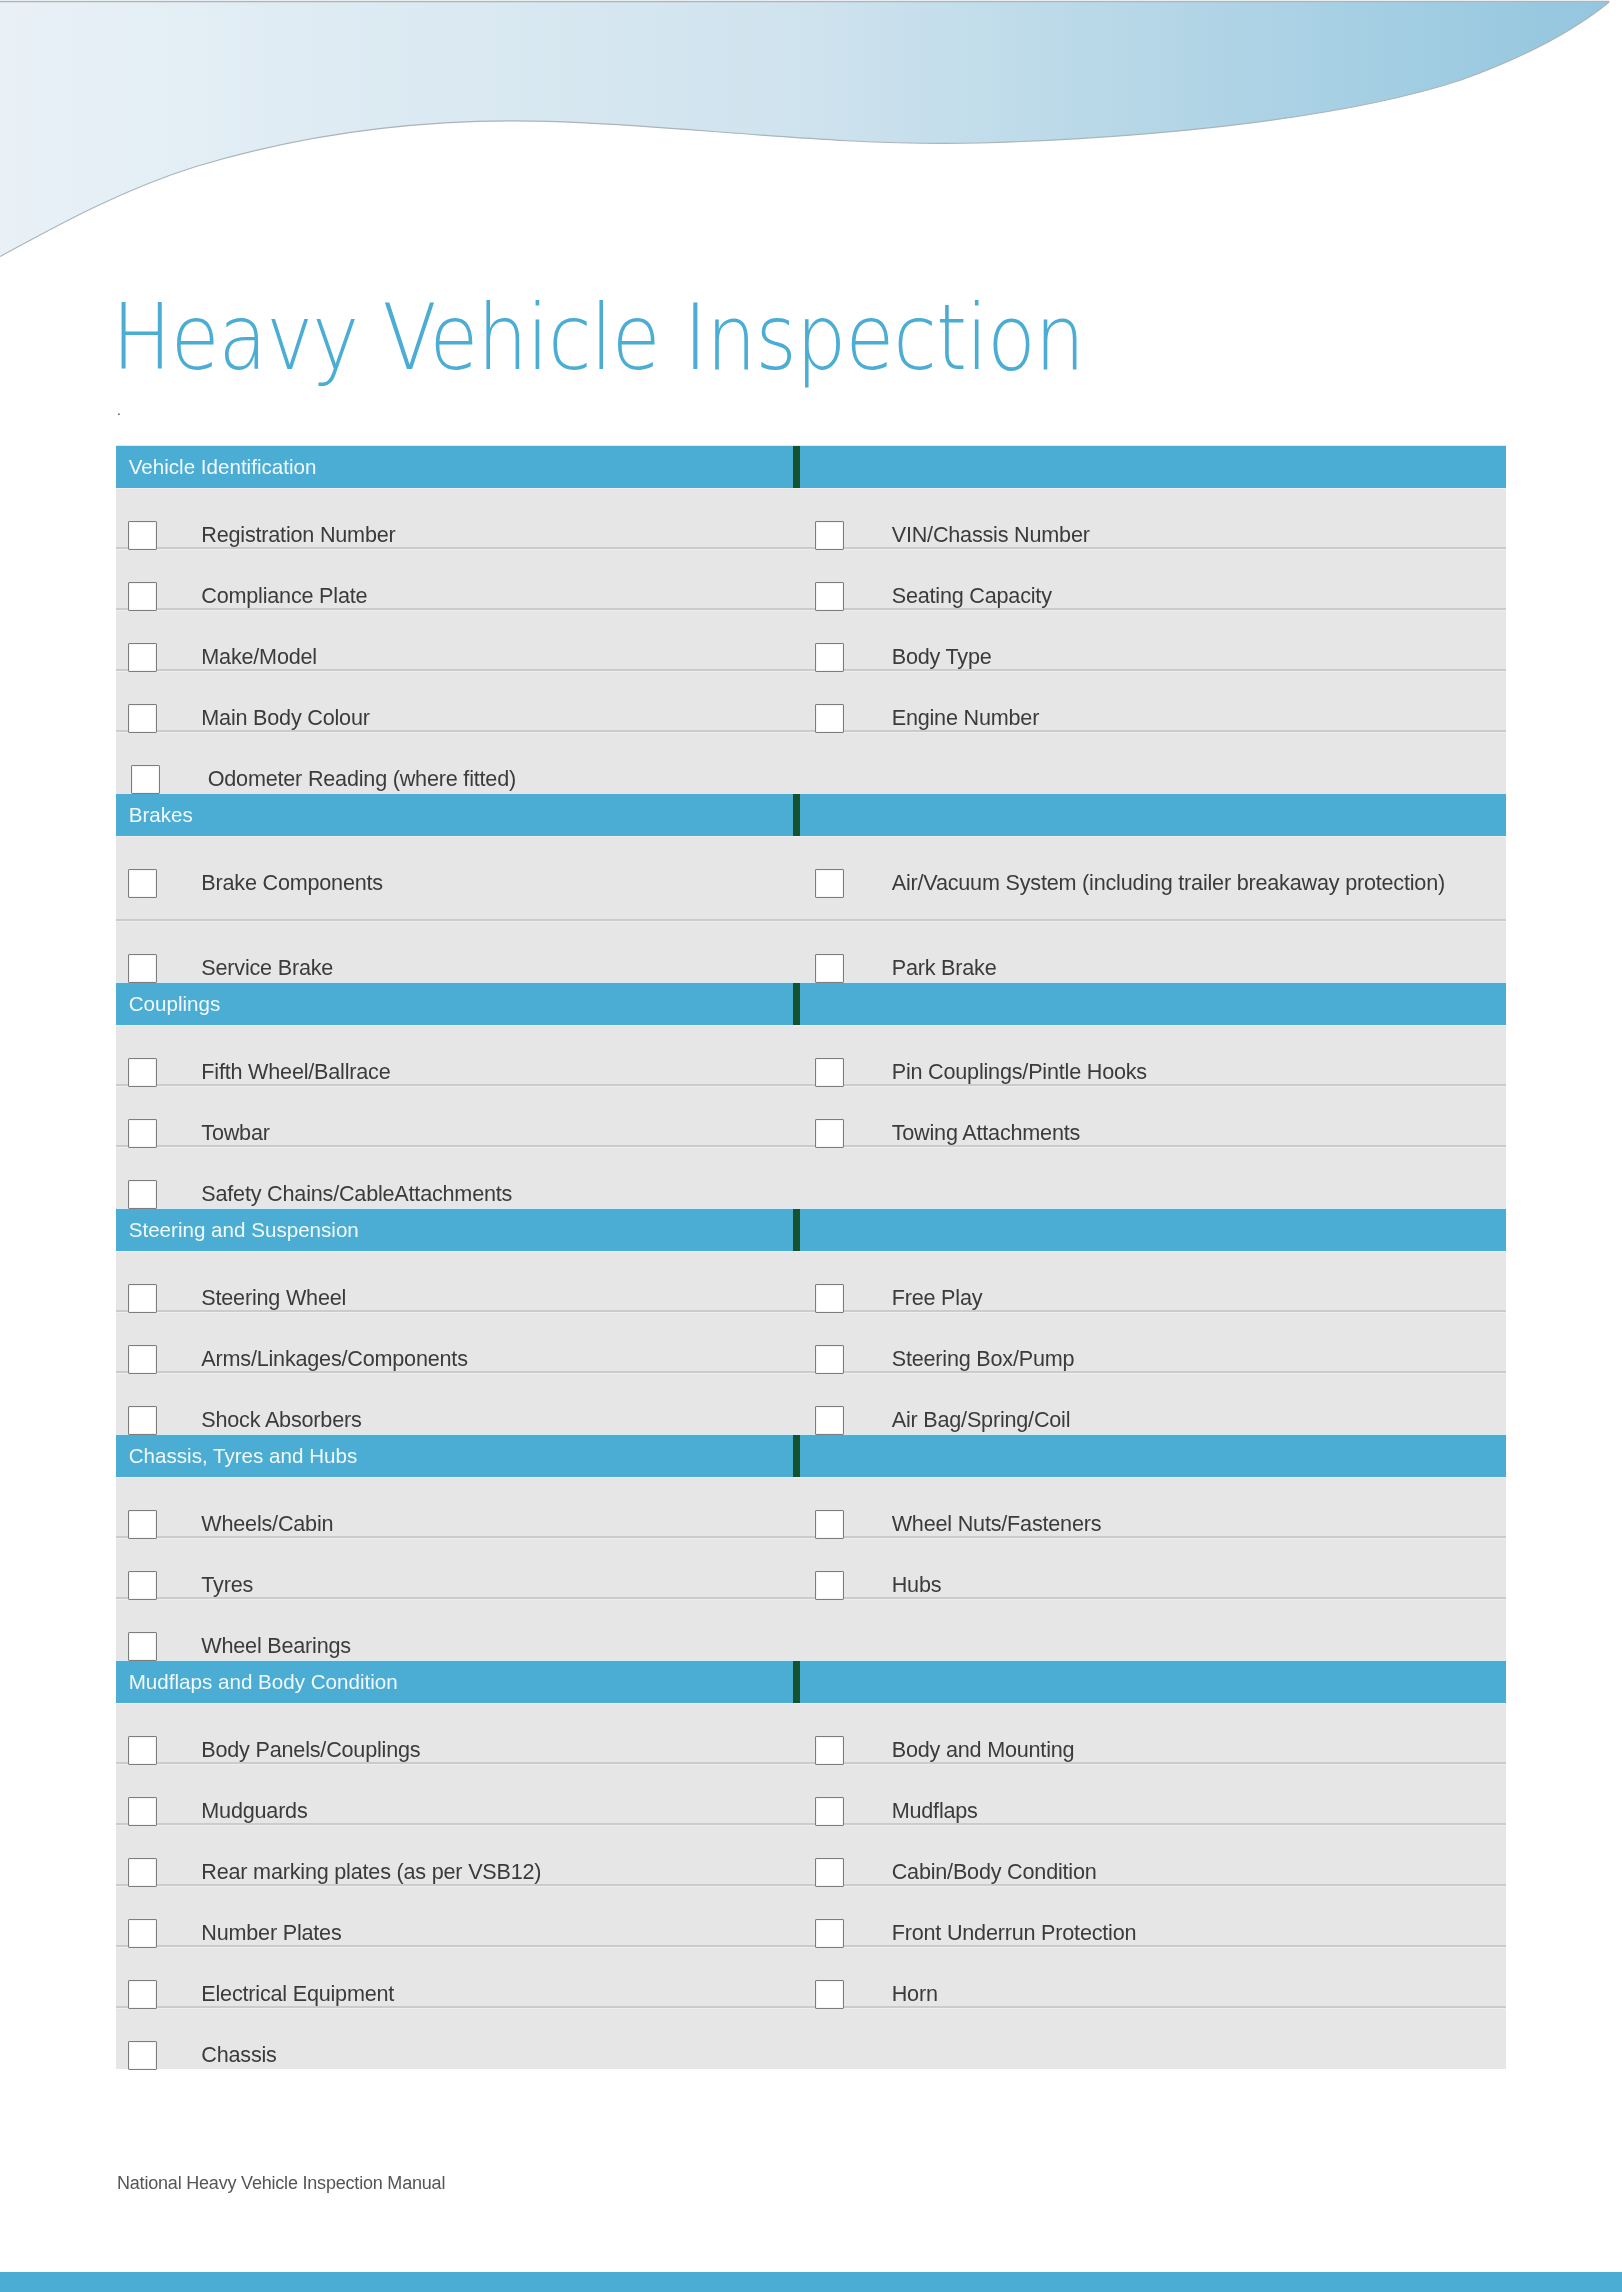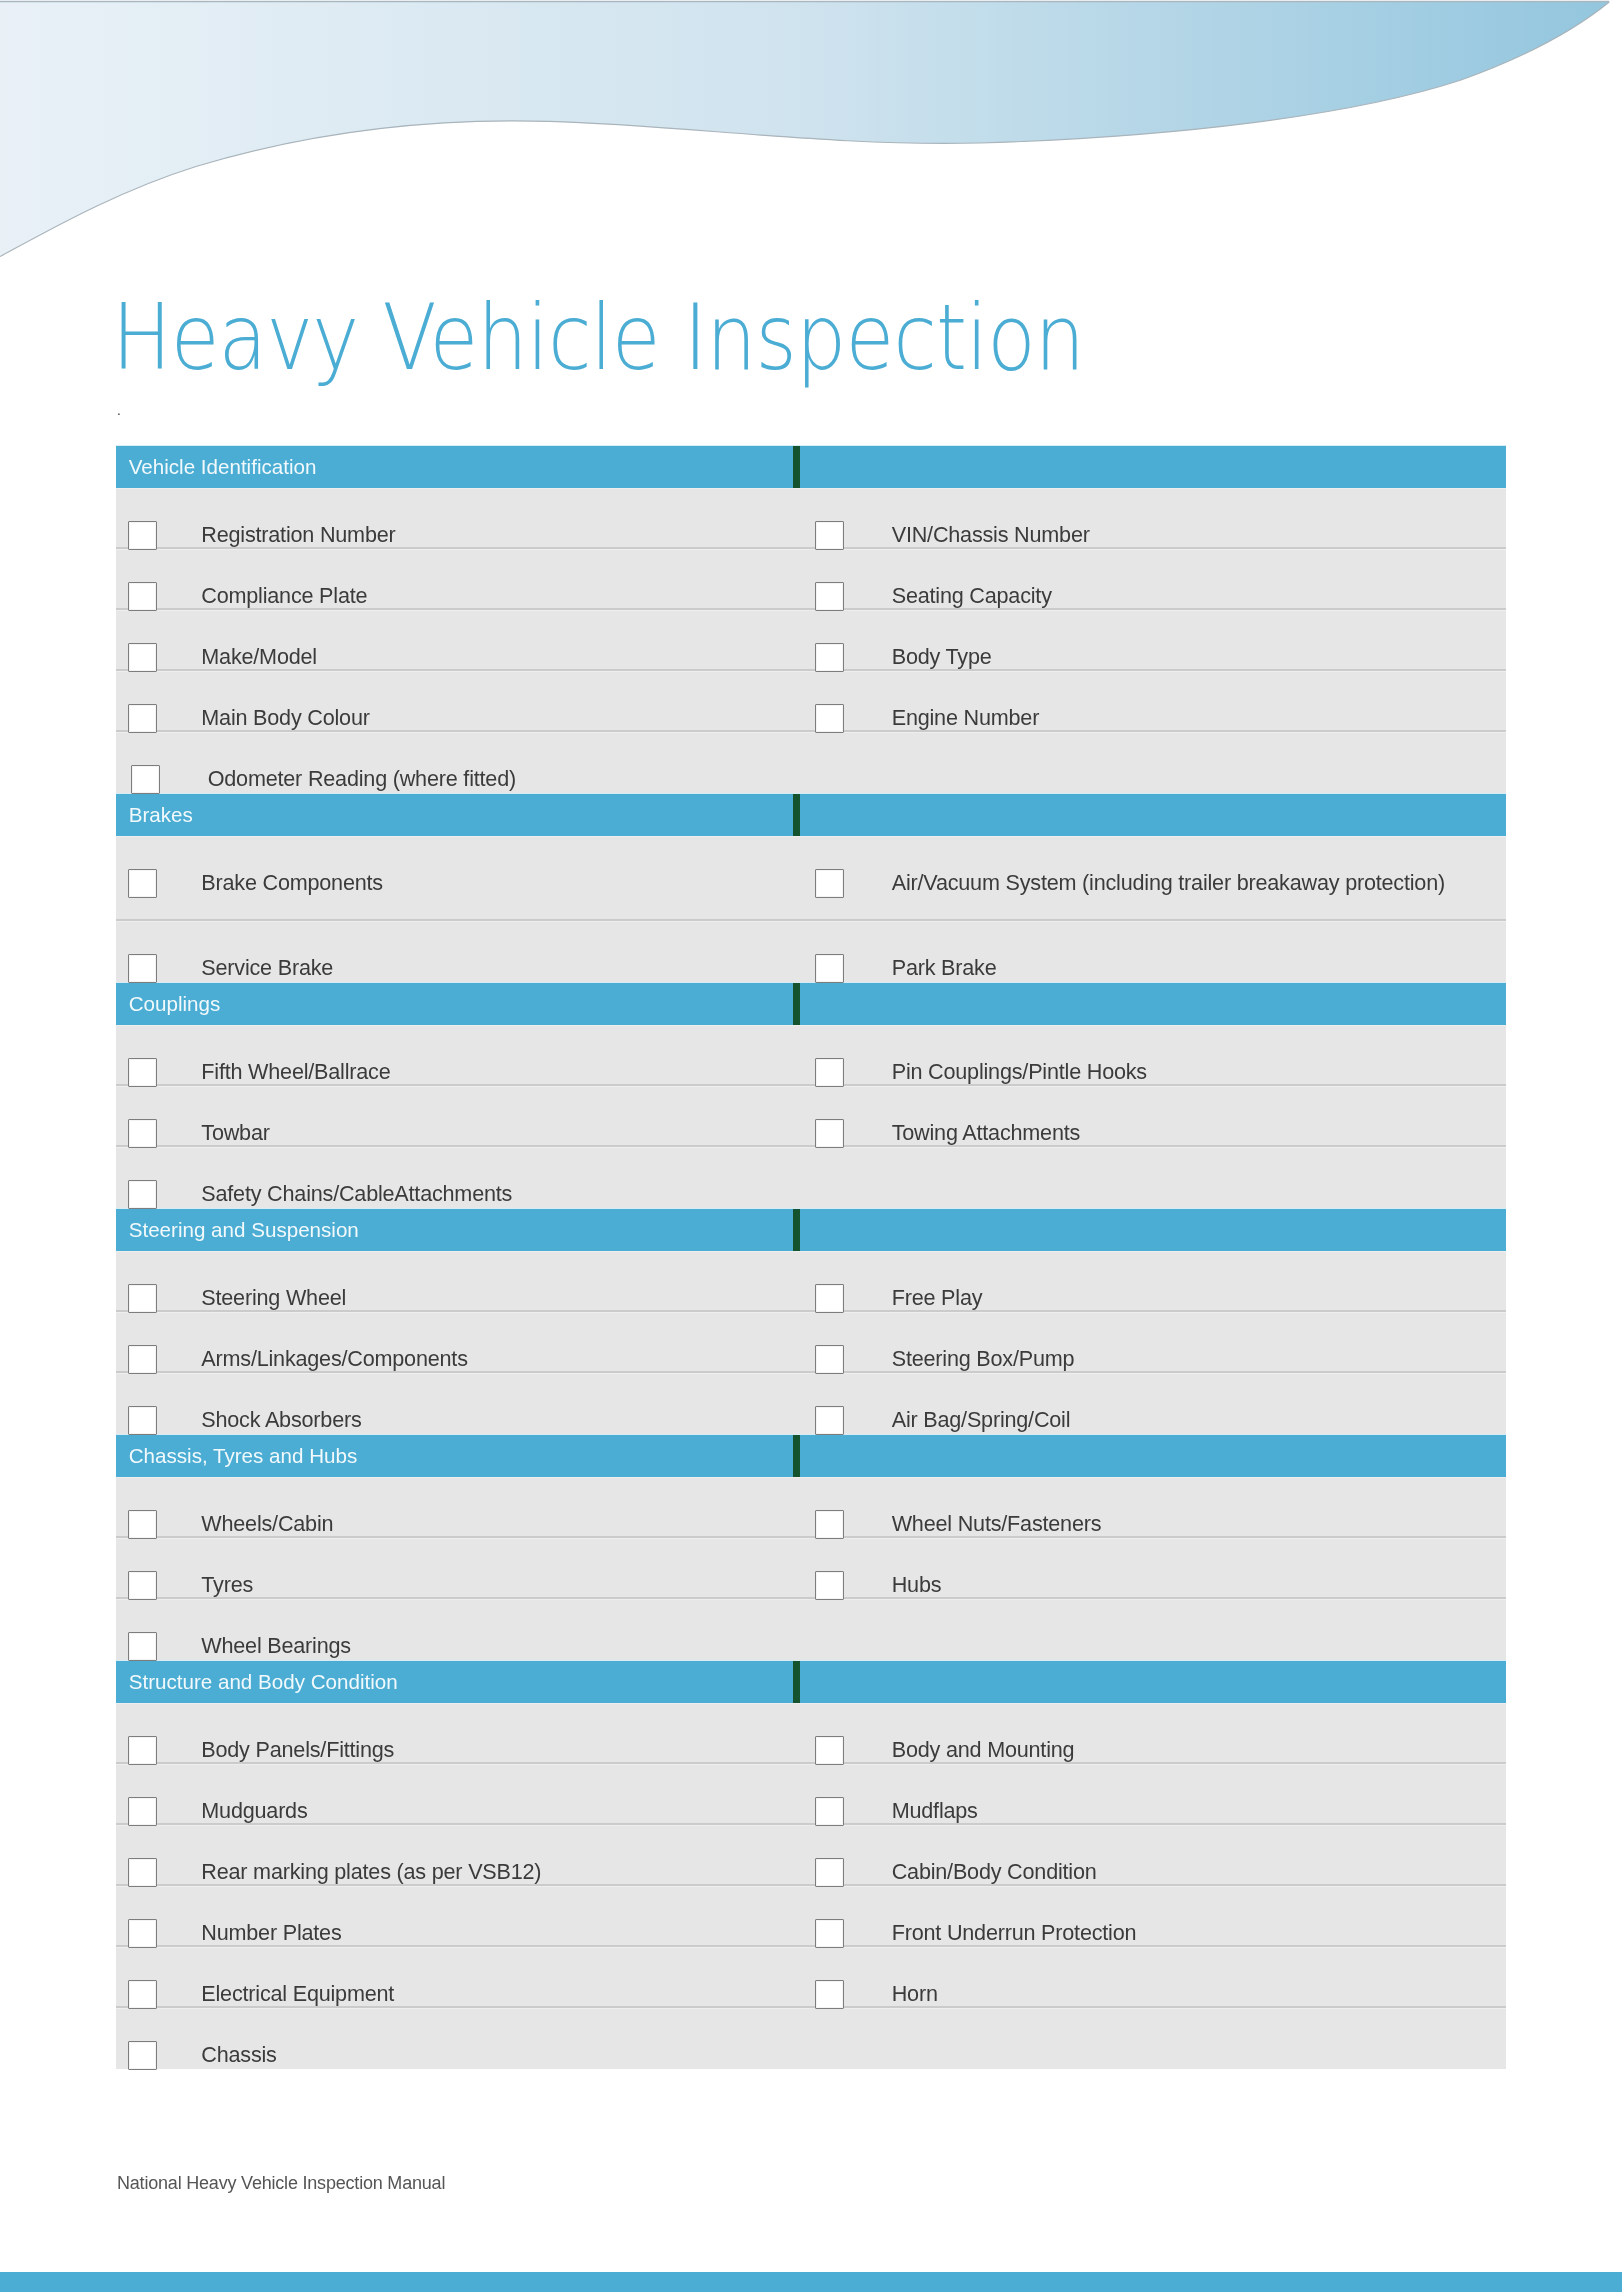--- a/index.html
+++ b/index.html
@@ -256,27 +256,27 @@
   </div>
   <div class="row last">
     <div class="cell left">
         <span class="checkbox"></span>
         <span class="label">Wheel Bearings</span>
       </div>
     <div class="cell right"></div>
   </div>
 
   <div class="section-header">
-    <div class="hcell-left">Structure and Body Condition</div>
-    <div class="hcell-right"></div>
-  </div>
-  <div class="row">
-    <div class="cell left">
-        <span class="checkbox"></span>
-        <span class="label">Body Panels/Fittings</span>
+    <div class="hcell-left">Mudflaps and Body Condition</div>
+    <div class="hcell-right"></div>
+  </div>
+  <div class="row">
+    <div class="cell left">
+        <span class="checkbox"></span>
+        <span class="label">Body Panels/Couplings</span>
       </div>
     <div class="cell right">
         <span class="checkbox"></span>
         <span class="label">Body and Mounting</span>
       </div>
   </div>
   <div class="row">
     <div class="cell left">
         <span class="checkbox"></span>
         <span class="label">Mudguards</span>

